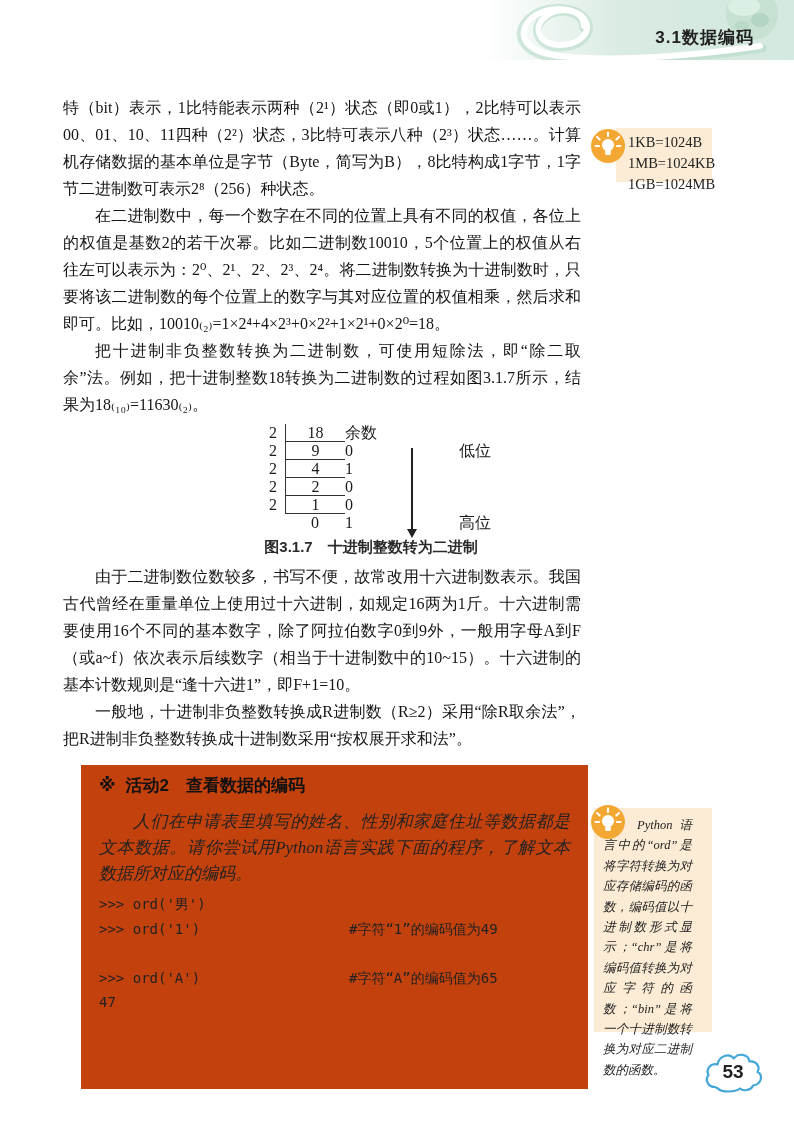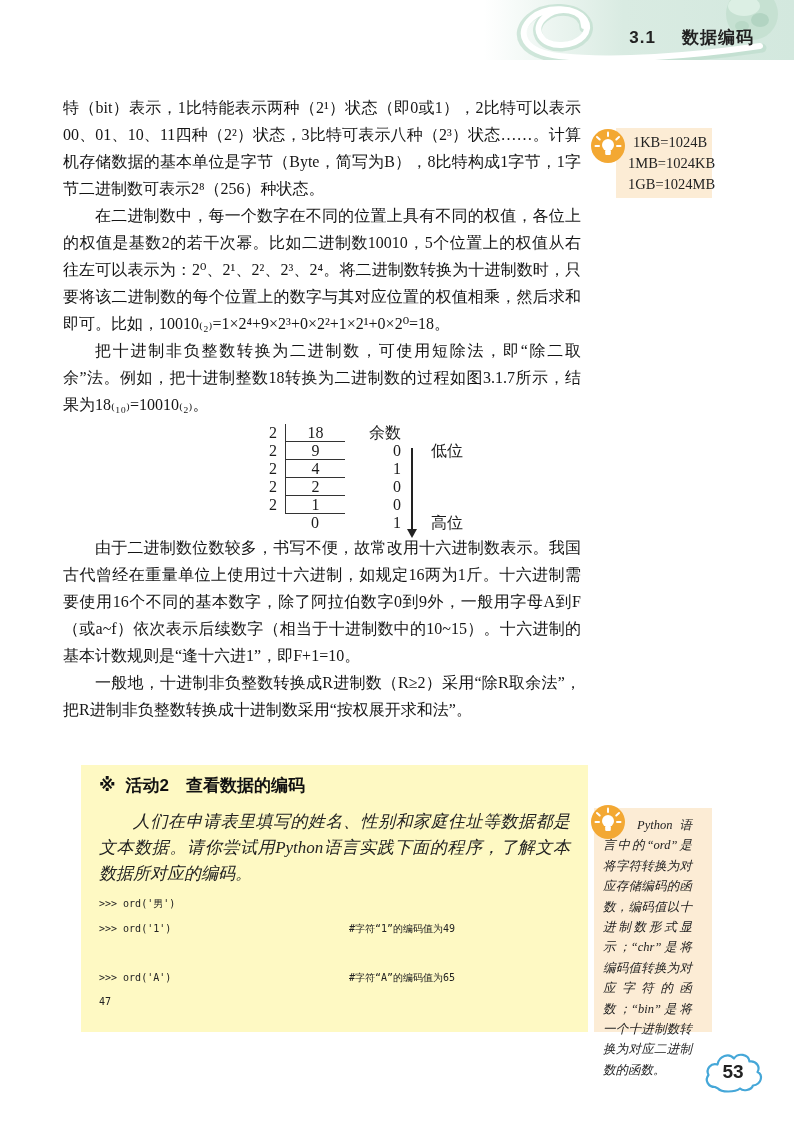--- a/index.html
+++ b/index.html
@@ -13,80 +13,80 @@
   .header-band {
     position:absolute; top:0; right:0; width:310px; height:60px;
     background:linear-gradient(90deg, rgba(219,236,228,0) 0%, #d9ebe2 45%, #d3e8de 100%);
   }
   .header-swoosh { position:absolute; top:0; right:0; }
   .header-title {
     position:absolute; top:26px; right:40px;
     font-family:"Liberation Sans","DejaVu Sans",sans-serif;
     font-weight:bold; font-size:17px; color:#222; letter-spacing:1px;
   }
-  .header-title .sec-no { margin-right:26px; }
+  .header-title .sec-no { margin-right:0; }
 
   
   .main-col {
     position:absolute; left:63px; top:94px; width:518px;
   }
   .para {
     font-size:16px; line-height:27px; text-align:justify; color:#151515;
   }
   .para.indent { text-indent:2em; }
 
   
   .figure-wrap { margin:6px 0 2px 198px; position:relative; width:240px; }
   .div-row { display:flex; height:18px; font-size:16px; line-height:18px; }
   .cell-divisor { width:24px; text-align:center; }
   .cell-quotient { width:60px; text-align:center; }
   .div-row.has-line .cell-quotient { border-left:1.5px solid #333; border-bottom:1.5px solid #333; }
   .div-row.last .cell-quotient { border-left:none; border-bottom:none; }
-  .cell-remainder { width:56px; text-align:right; }
-  .cell-label { width:90px; padding-left:30px; white-space:nowrap; }
+  .cell-remainder { width:56px; text-align:left; }
+  .cell-label { width:90px; padding-left:30px; white-space:nowrap;text-align:right; }
   .div-arrow {
     position:absolute; left:150px; top:24px; height:82px; width:0;
     border-left:2px solid #222;
   }
   .div-arrow::after {
     content:""; position:absolute; left:-6px; bottom:-8px;
     border-left:5px solid transparent; border-right:5px solid transparent;
     border-top:9px solid #222;
   }
   .fig-caption {
     width:380px; margin:6px 0 6px 118px; text-align:center;
     font-family:"Liberation Sans","DejaVu Sans",sans-serif;
     font-weight:bold; font-size:15px; color:#2a2a2a;
   }
 
   
   .activity-box {
-    position:absolute; left:81px; top:765px; width:507px; height:267px;
-    background:#fef9c3; padding:9px 18px 12px 18px;
+    position:absolute; left:81px; top:765px; width:507px; height:324px;
+    background:#c2410c; padding:9px 18px 12px 18px;
   }
   .activity-title {
     font-family:"Liberation Sans","DejaVu Sans",sans-serif;
     font-weight:bold; font-size:17px; color:#111; margin-bottom:7px;
   }
   .activity-title .marker { margin-right:10px; }
   .activity-intro {
     font-size:17px; line-height:26px; font-style:italic; text-indent:2em;
     text-align:justify; color:#222; margin-bottom:5px;margin-top:12px;
   }
-  .code-block { font-family:"DejaVu Sans Mono",monospace; font-size:10px; color:#222; }
+  .code-block { font-family:"DejaVu Sans Mono",monospace; font-size:14px; color:#222; }
   .code-line { display:flex; height:24.5px; line-height:24.5px; }
   .code-src { flex:0 0 250px; white-space:pre; }
   .code-comment { flex:1; white-space:pre; }
 
   
   .note-bulb { position:absolute; z-index:2; }
   .note-storage {
-    position:absolute; left:616px; top:128px; width:96px; height:70px;
+    position:absolute; left:616px; top:128px; width:96px; height:54px;
     background:#fcecd5; padding:4px 0 0 12px;
-    font-size:14.5px; line-height:21px; color:#222;text-align:center;
+    font-size:14.5px; line-height:21px; color:#222;
   }
   .note-python {
     position:absolute; left:594px; top:808px; width:118px; height:224px;
     background:#fcecd5; padding:7px 20px 0 9px;
     font-size:12.5px; line-height:20.4px; font-style:italic;
     text-align:justify; color:#222; text-indent:34px;
   }
 
   
   .page-cloud { position:absolute; left:702px; top:1048px; width:62px; height:48px; }
@@ -108,22 +108,22 @@
     <path d="M100 28 C100 10 74 6 60 18 C46 30 56 48 78 47 C98 46 110 32 102 20 C92 6 62 4 46 18 C28 34 38 54 74 58 C130 64 210 58 278 48" fill="none" stroke="#bcdccb" stroke-width="9" stroke-linecap="round" opacity="0.65"></path>
     <path d="M100 26 C100 9 75 5 61 17 C47 29 57 46 78 45 C97 44 108 31 101 20 C92 7 63 5 48 18 C31 33 40 52 75 56 C130 62 208 56 276 46" fill="none" stroke="#ffffff" stroke-width="6" stroke-linecap="round"></path>
   </svg>
   <div class="header-title">
     <span class="sec-no">3.1</span><span>数据编码</span>
   </div>
 </div>
 
 <div class="main-col">
   <p class="para">特（bit）表示，1比特能表示两种（2¹）状态（即0或1），2比特可以表示00、01、10、11四种（2²）状态，3比特可表示八种（2³）状态……。计算机存储数据的基本单位是字节（Byte，简写为B），8比特构成1字节，1字节二进制数可表示2⁸（256）种状态。</p>
-  <p class="para indent">在二进制数中，每一个数字在不同的位置上具有不同的权值，各位上的权值是基数2的若干次幂。比如二进制数10010，5个位置上的权值从右往左可以表示为：2⁰、2¹、2²、2³、2⁴。将二进制数转换为十进制数时，只要将该二进制数的每个位置上的数字与其对应位置的权值相乘，然后求和即可。比如，10010₍₂₎=1×2⁴+9×2³+0×2²+1×2¹+0×2⁰=18。</p>
-  <p class="para indent">把十进制非负整数转换为二进制数，可使用短除法，即“除二取余”法。例如，把十进制整数18转换为二进制数的过程如图3.1.7所示，结果为18₍₁₀₎=10010₍₂₎。</p>
+  <p class="para indent">在二进制数中，每一个数字在不同的位置上具有不同的权值，各位上的权值是基数2的若干次幂。比如二进制数10010，5个位置上的权值从右往左可以表示为：2⁰、2¹、2²、2³、2⁴。将二进制数转换为十进制数时，只要将该二进制数的每个位置上的数字与其对应位置的权值相乘，然后求和即可。比如，10010₍₂₎=1×2⁴+4×2³+0×2²+1×2¹+0×2⁰=18。</p>
+  <p class="para indent">把十进制非负整数转换为二进制数，可使用短除法，即“除二取余”法。例如，把十进制整数18转换为二进制数的过程如图3.1.7所示，结果为18₍₁₀₎=11630₍₂₎。</p>
 
   <div class="figure-wrap">
     <div class="div-row has-line">
       <span class="cell-divisor">2</span>
       <span class="cell-quotient">18</span>
       <span class="cell-remainder">余数</span>
       <span class="cell-label"></span>
     </div>
     <div class="div-row has-line">
       <span class="cell-divisor">2</span>
@@ -150,20 +150,21 @@
       <span class="cell-label"></span>
     </div>
     <div class="div-row last">
       <span class="cell-divisor"></span>
       <span class="cell-quotient">0</span>
       <span class="cell-remainder">1</span>
       <span class="cell-label">高位</span>
     </div>
     <div class="div-arrow"></div>
   </div>
+  <div class="fig-caption">图3.1.7　十进制整数转为二进制</div>
 
   <p class="para indent">由于二进制数位数较多，书写不便，故常改用十六进制数表示。我国古代曾经在重量单位上使用过十六进制，如规定16两为1斤。十六进制需要使用16个不同的基本数字，除了阿拉伯数字0到9外，一般用字母A到F（或a~f）依次表示后续数字（相当于十进制数中的10~15）。十六进制的基本计数规则是“逢十六进1”，即F+1=10。</p>
   <p class="para indent">一般地，十进制非负整数转换成R进制数（R≥2）采用“除R取余法”，把R进制非负整数转换成十进制数采用“按权展开求和法”。</p>
 </div>
 
 <div class="activity-box">
   <div class="activity-title">
     <span class="marker">※</span><span>活动2　查看数据的编码</span>
   </div>
   <p class="activity-intro">人们在申请表里填写的姓名、性别和家庭住址等数据都是文本数据。请你尝试用Python语言实践下面的程序，了解文本数据所对应的编码。</p>

